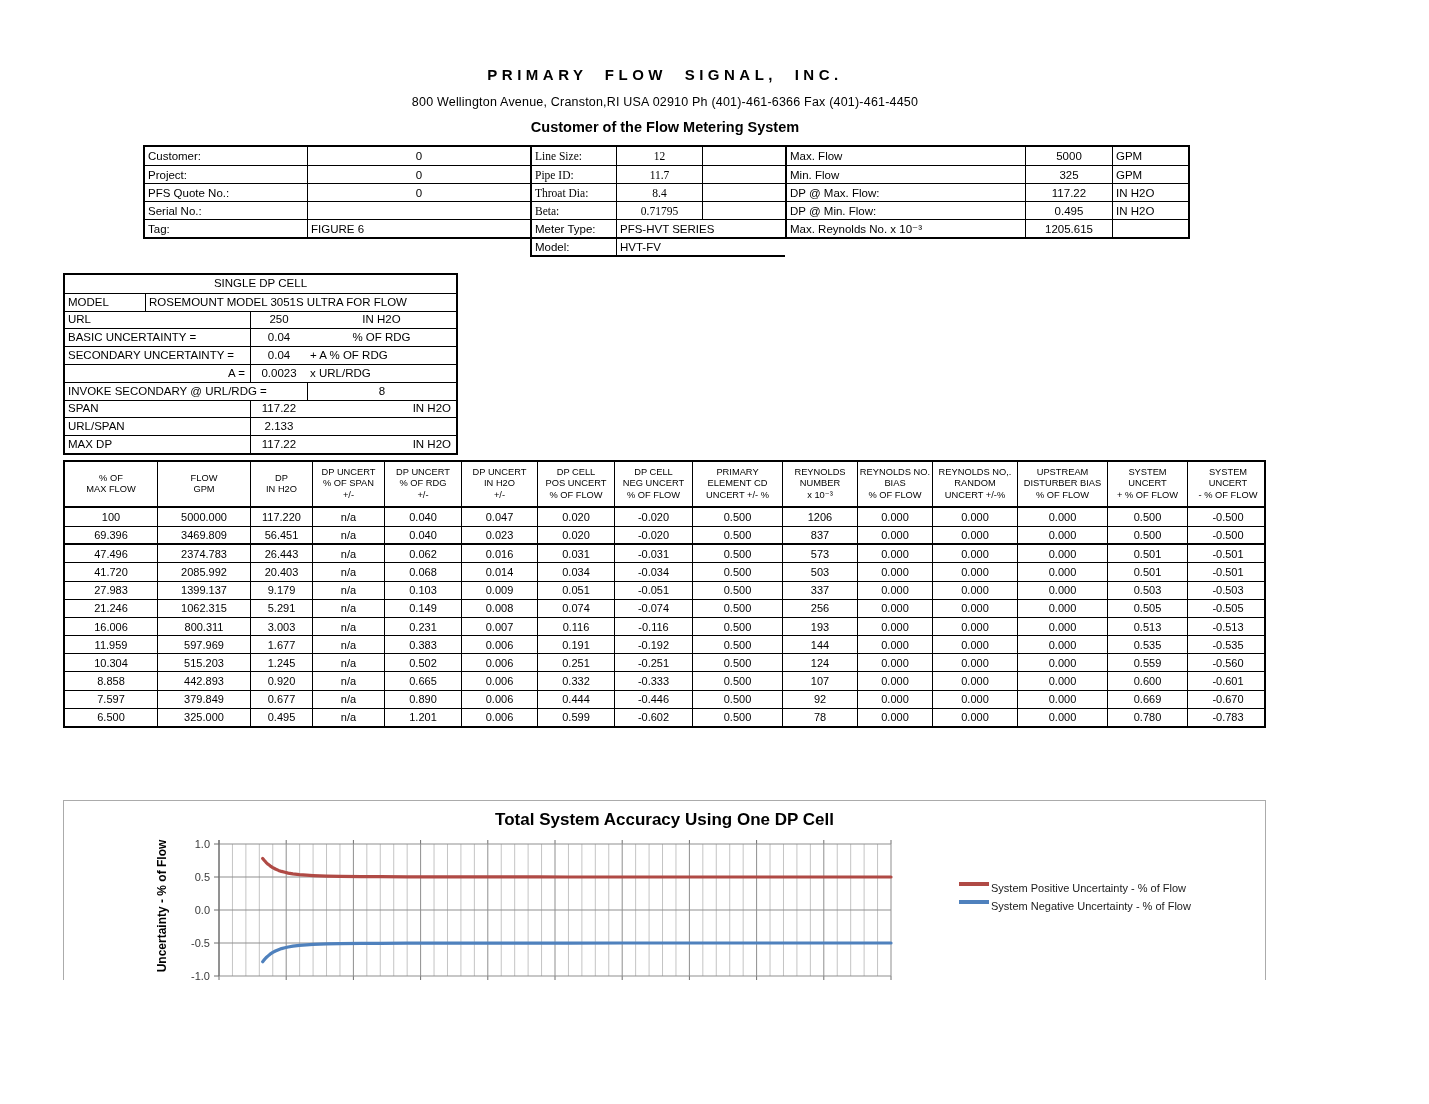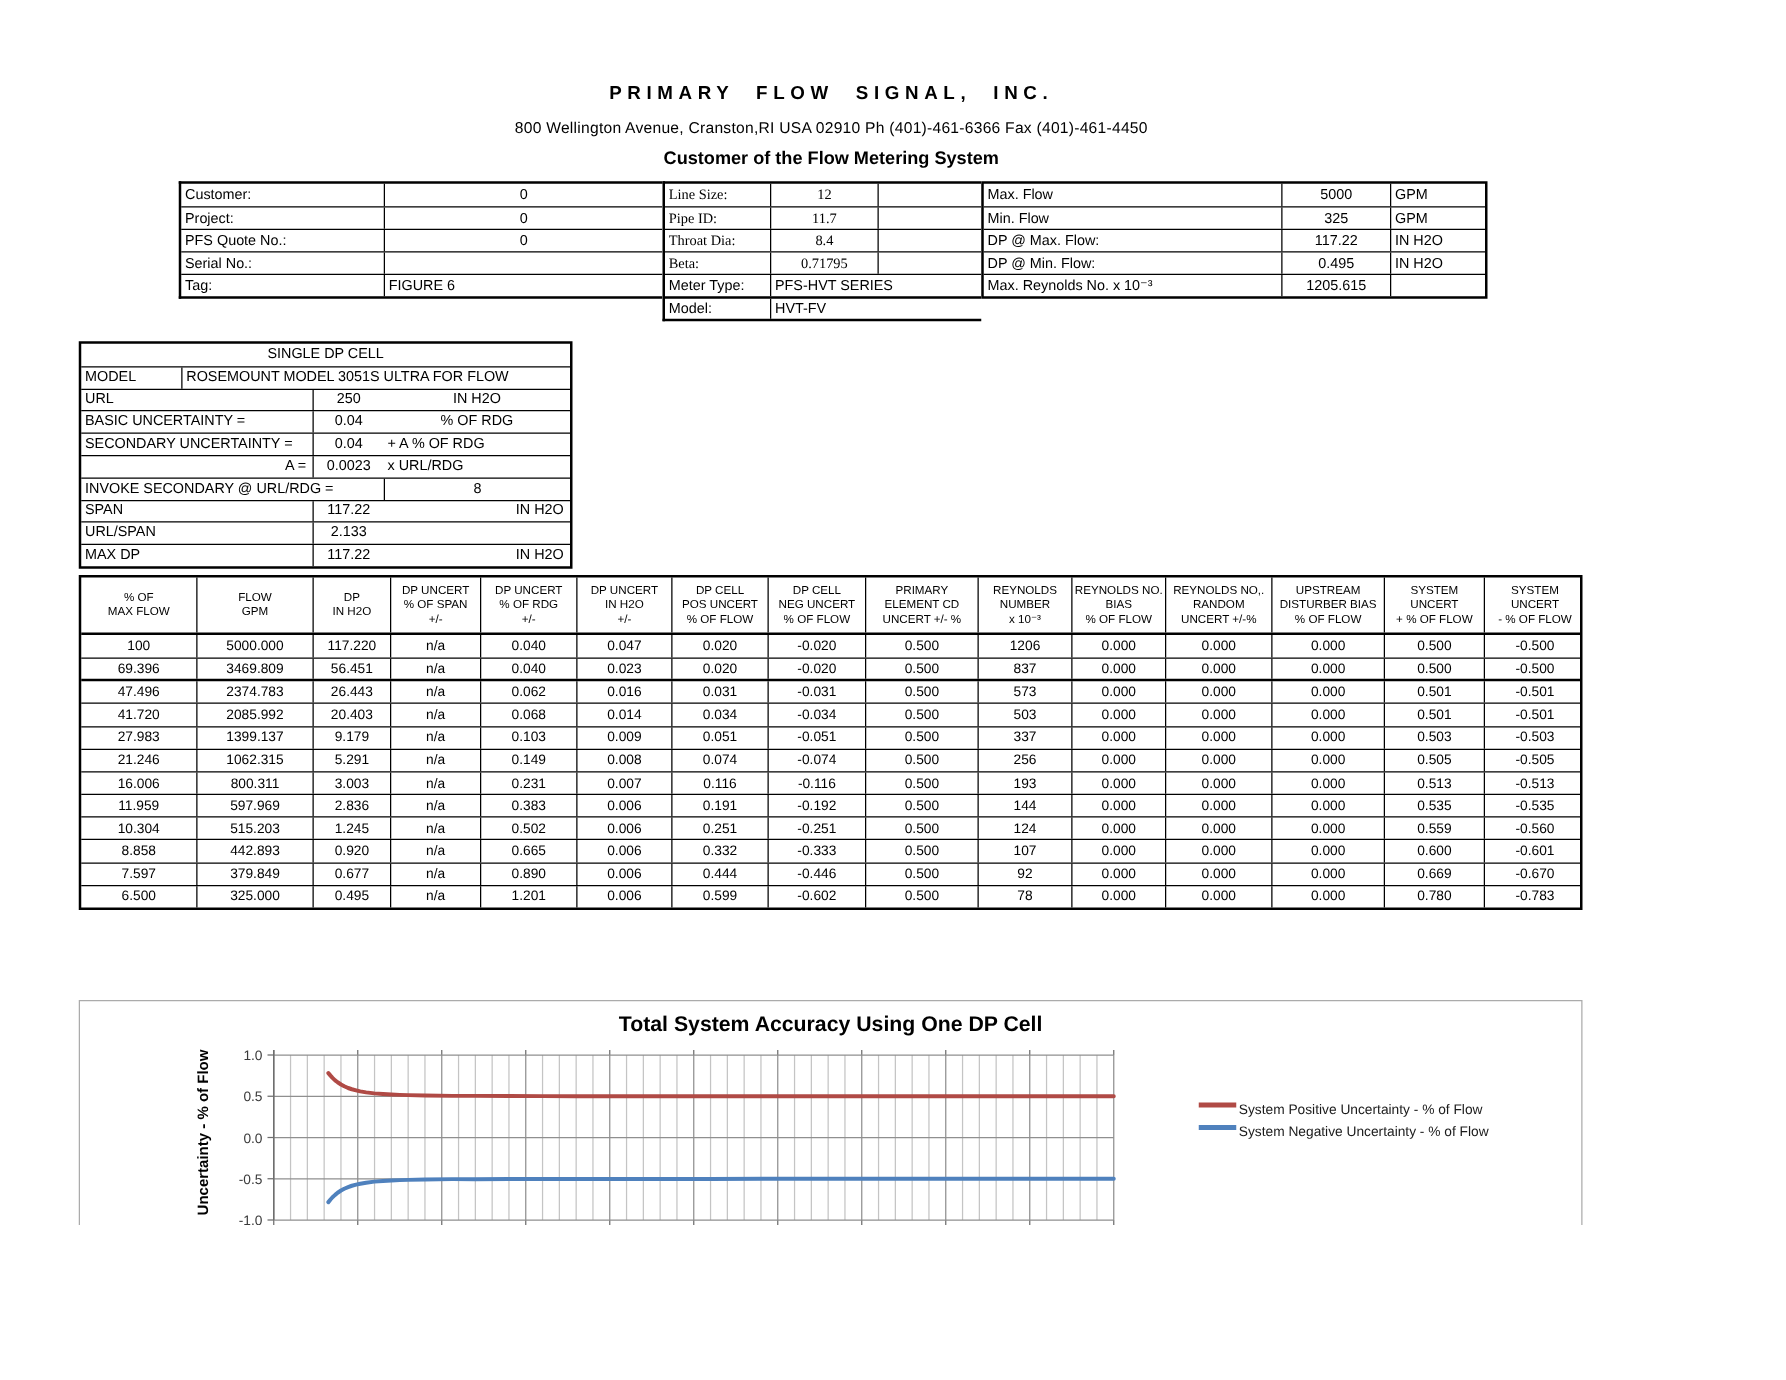--- a/index.html
+++ b/index.html
@@ -397,21 +397,21 @@
           <div class="mtc">193</div>
           <div class="mtc">0.000</div>
           <div class="mtc">0.000</div>
           <div class="mtc">0.000</div>
           <div class="mtc">0.513</div>
           <div class="mtc">-0.513</div>
         </div>
         <div class="mtr" style="grid-template-columns: 92px 93px 62px 72px 77px 76px 77px 78px 90px 75px 75px 85px 90px 80px 81px;">
           <div class="mtc">11.959</div>
           <div class="mtc">597.969</div>
-          <div class="mtc">2.836</div>
+          <div class="mtc">1.677</div>
           <div class="mtc">n/a</div>
           <div class="mtc">0.383</div>
           <div class="mtc">0.006</div>
           <div class="mtc">0.191</div>
           <div class="mtc">-0.192</div>
           <div class="mtc">0.500</div>
           <div class="mtc">144</div>
           <div class="mtc">0.000</div>
           <div class="mtc">0.000</div>
           <div class="mtc">0.000</div>

